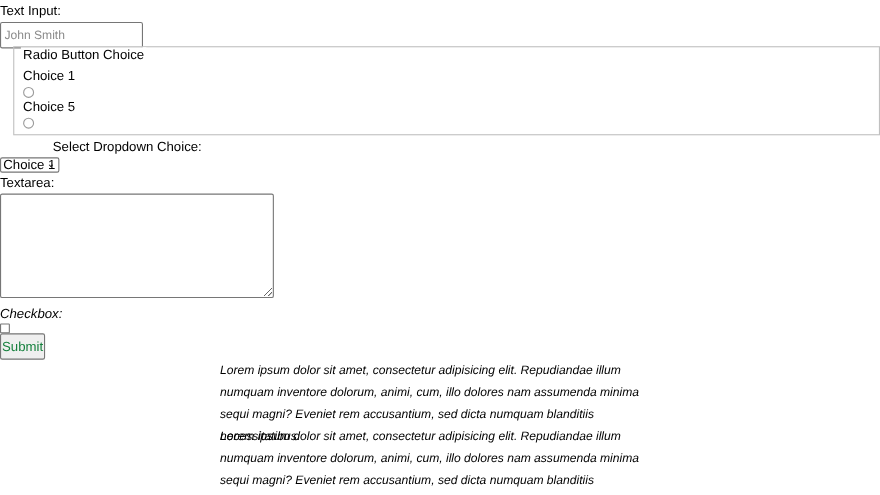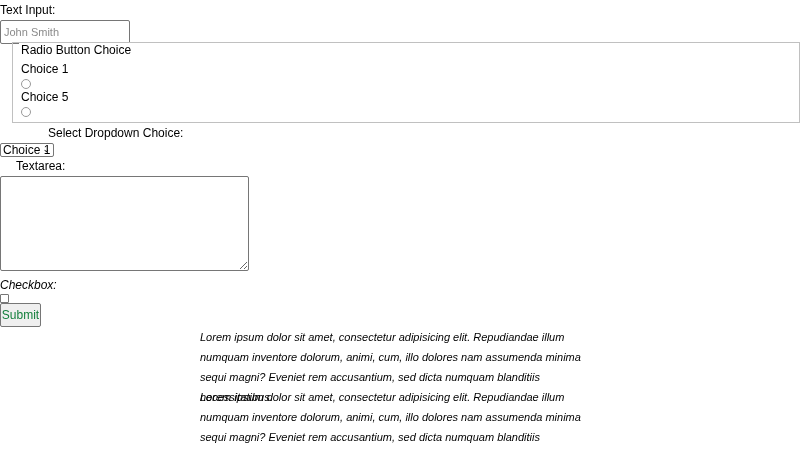--- a/index.html
+++ b/index.html
@@ -40,21 +40,21 @@
       border: 1px solid #9a9a9a; border-radius: 50%; background: #fff;
     }
     #lbl-select { position: absolute; left: 0; top: 126px; margin-left: 48px; }
     #select {
       position: absolute; left: 0; top: 143px;
       height: 14px; width: 54px; box-sizing: border-box;
       border: 1px solid #767676; border-radius: 2px; background: #fff;
       font-size: 12px; line-height: 12px; padding-left: 2px;
     }
     #select .chev { position: absolute; right: 3px; top: -1px; font-size: 9px; }
-    #lbl-textarea { position: absolute; left: 16px; top: 159px; }
+    #lbl-textarea { position: absolute; left: 0; top: 159px; }
     #textarea {
       position: absolute; left: 0; top: 176px;
       width: 249px; height: 95px; box-sizing: border-box;
       border: 1px solid #767676; border-radius: 2px; resize: both;
       font-family: "Liberation Sans", sans-serif; font-size: 12px;
     }
     #lbl-checkbox { position: absolute; left: 0; top: 278px; font-style: italic; }
     #checkbox {
       position: absolute; left: 0; top: 294px;
       width: 7px; height: 7px; border: 1px solid #767676; border-radius: 1px; background: #fff;

